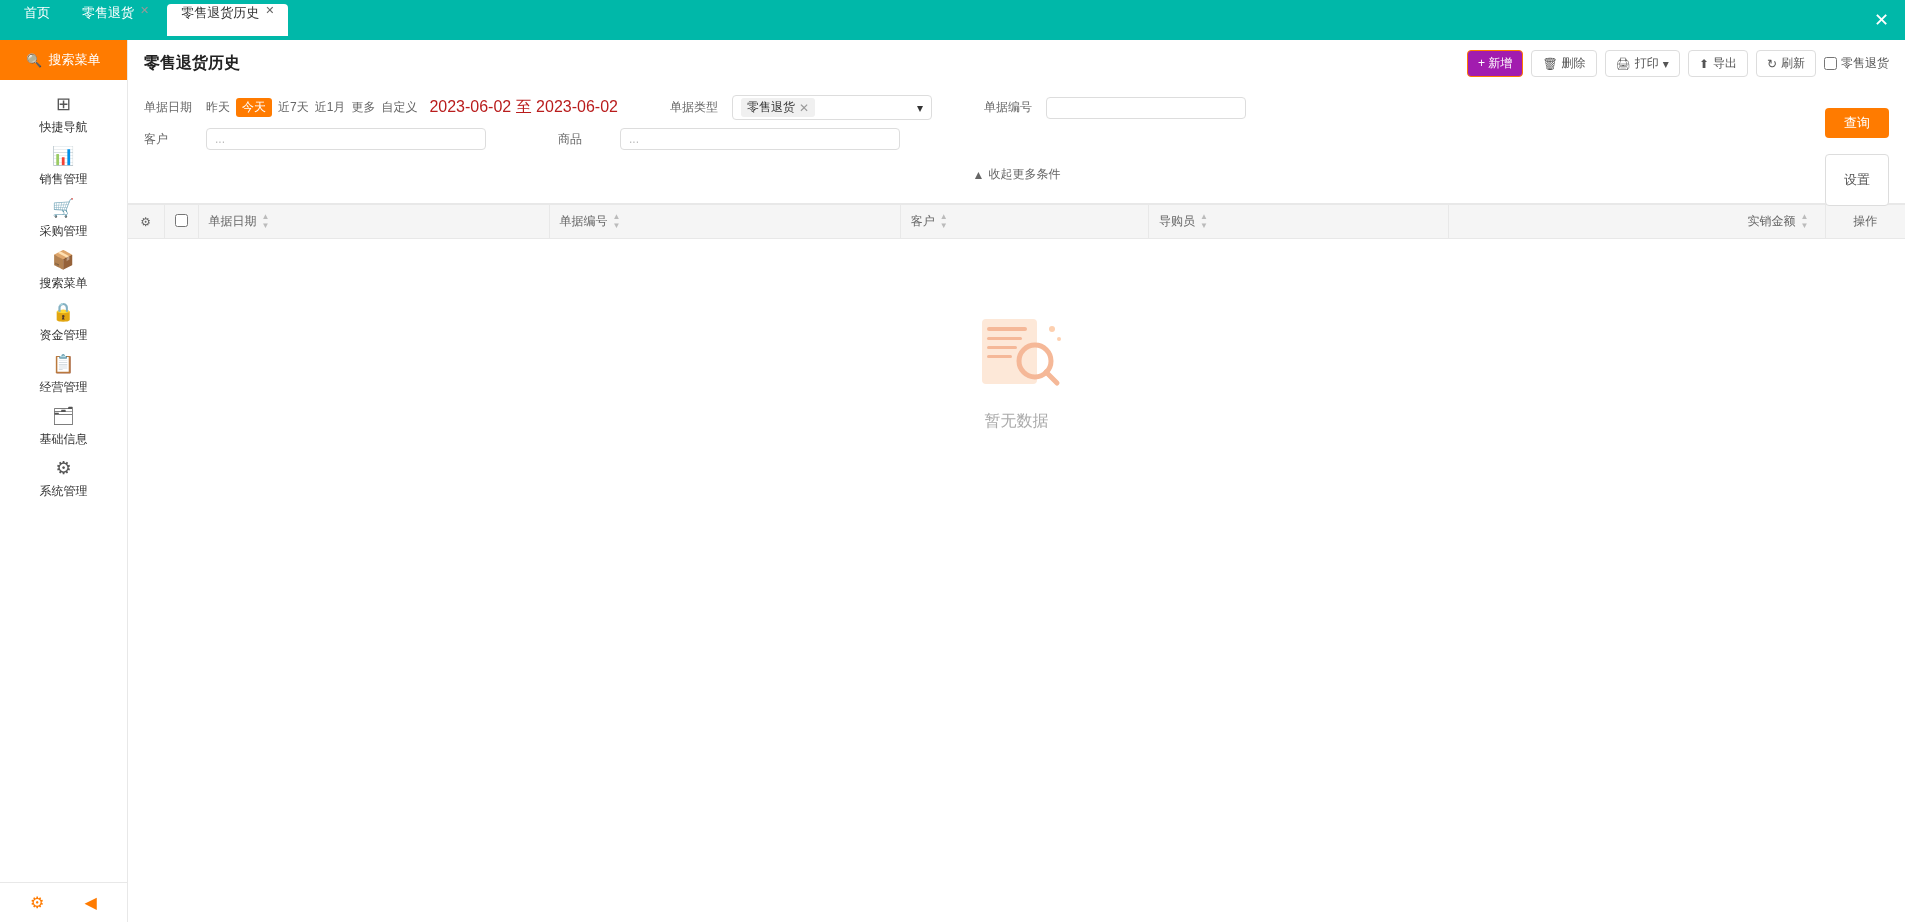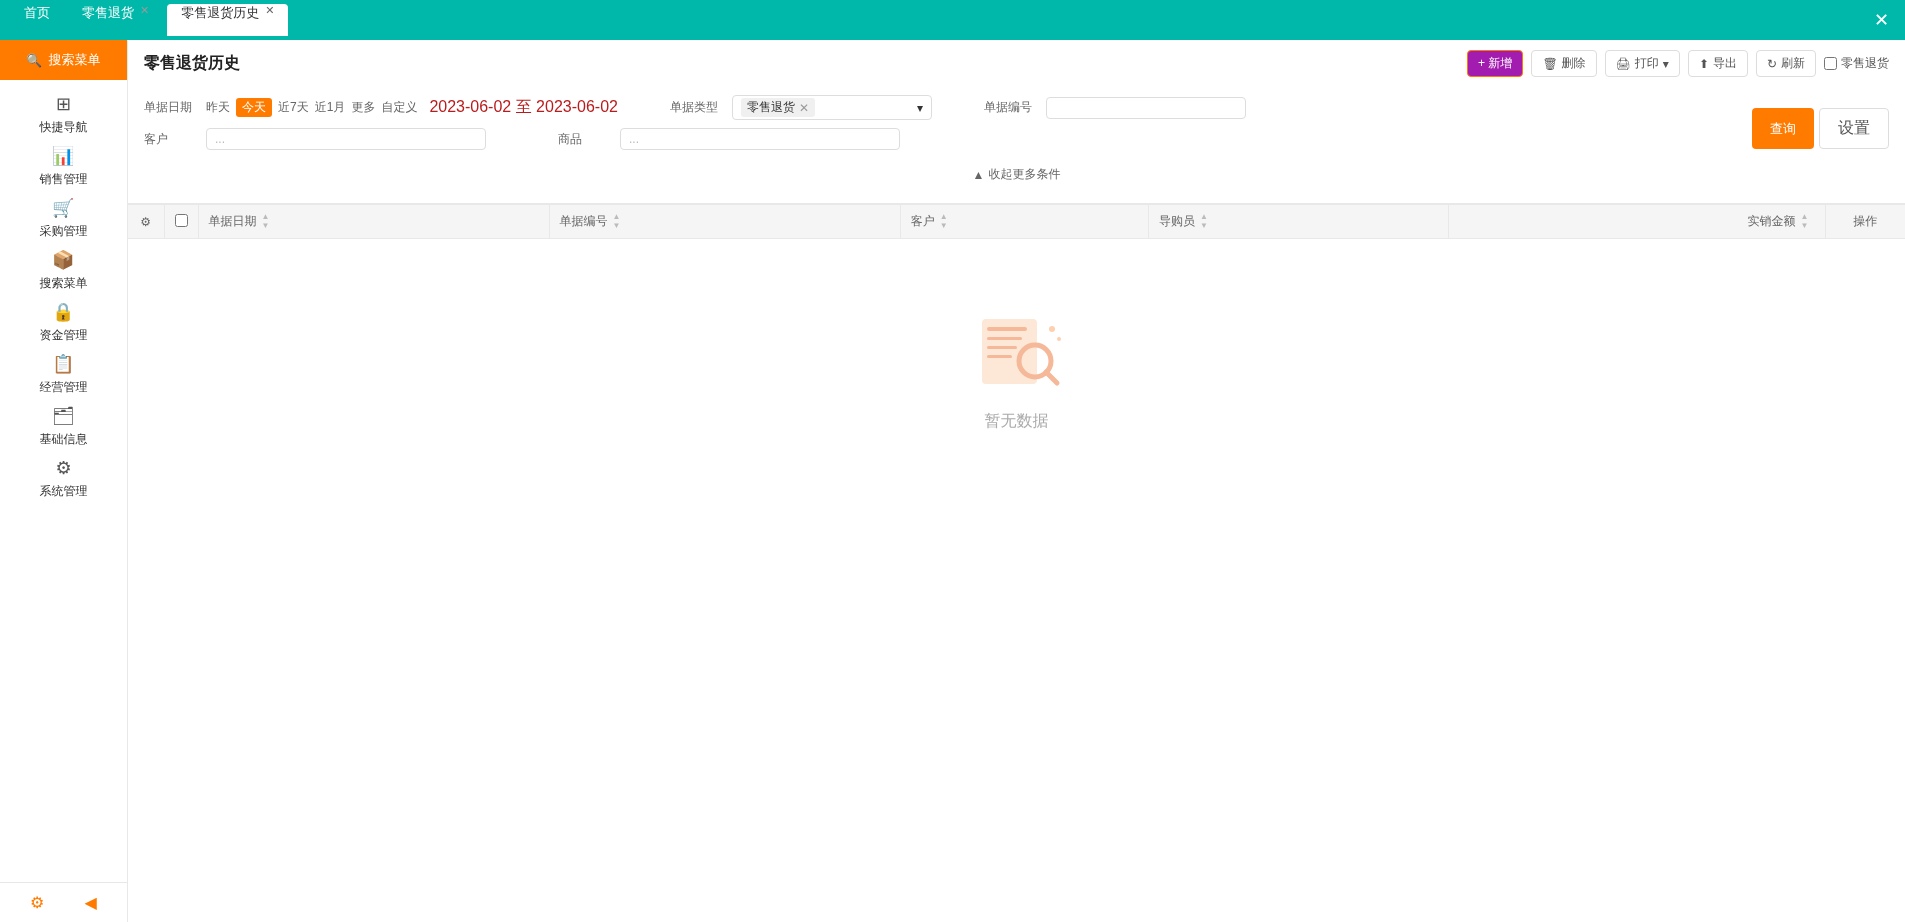--- a/index.html
+++ b/index.html
@@ -483,23 +483,23 @@
           </div>
         </div>
 
         <div style="display:flex; justify-content:center; padding: 4px 0 8px;">
           <div class="collapse-btn">
             <span>▲</span>
             <span>收起更多条件</span>
           </div>
         </div>
 
-        <div style="position:absolute; right:16px; top:68px; display:flex; flex-direction:row; gap:5px;">
+        <div style="position:absolute; right:16px; top:68px; display:flex; flex-direction:column; gap:16px;">
           <button style="background:#ff7b00; border:none; border-radius:4px; color:#fff; padding:6px 18px; font-size:13px; cursor:pointer;">查询</button>
-          <button style="background:#fff; border:1px solid #ddd; border-radius:4px; color:#555; padding:9px 18px; font-size:16px; cursor:pointer;">设置</button>
+          <button style="background:#fff; border:1px solid #ddd; border-radius:4px; color:#555; padding:16px 18px; font-size:13px; cursor:pointer;">设置</button>
         </div>
       </div>
     </div>
 
     <div class="table-wrapper">
       <table>
         <thead>
           <tr>
             <th class="th-icon">
               <span>⚙</span>

